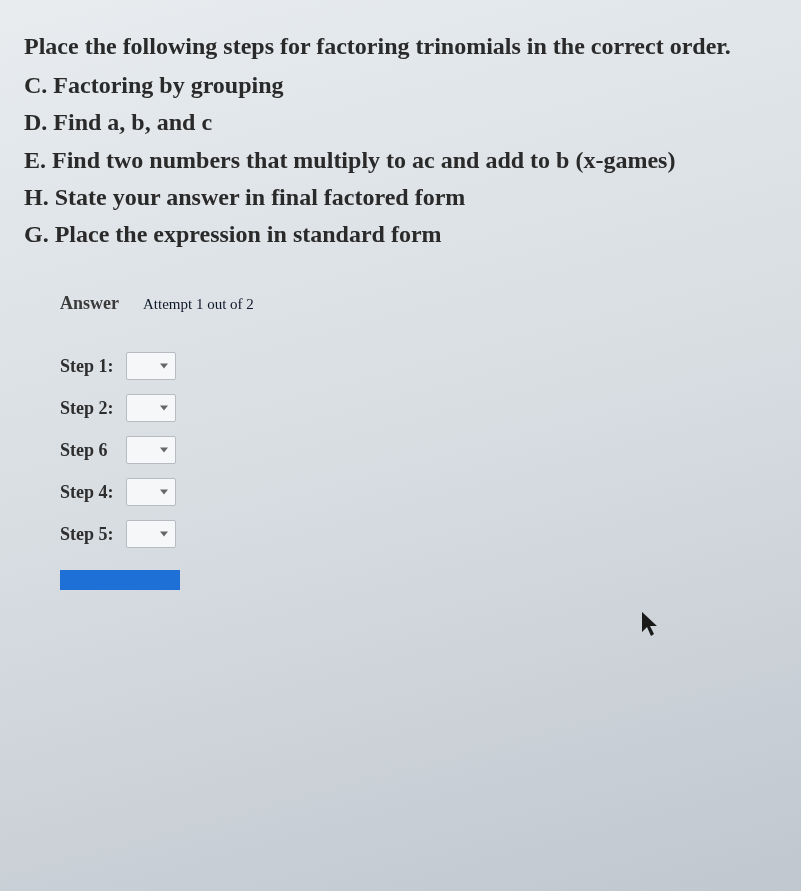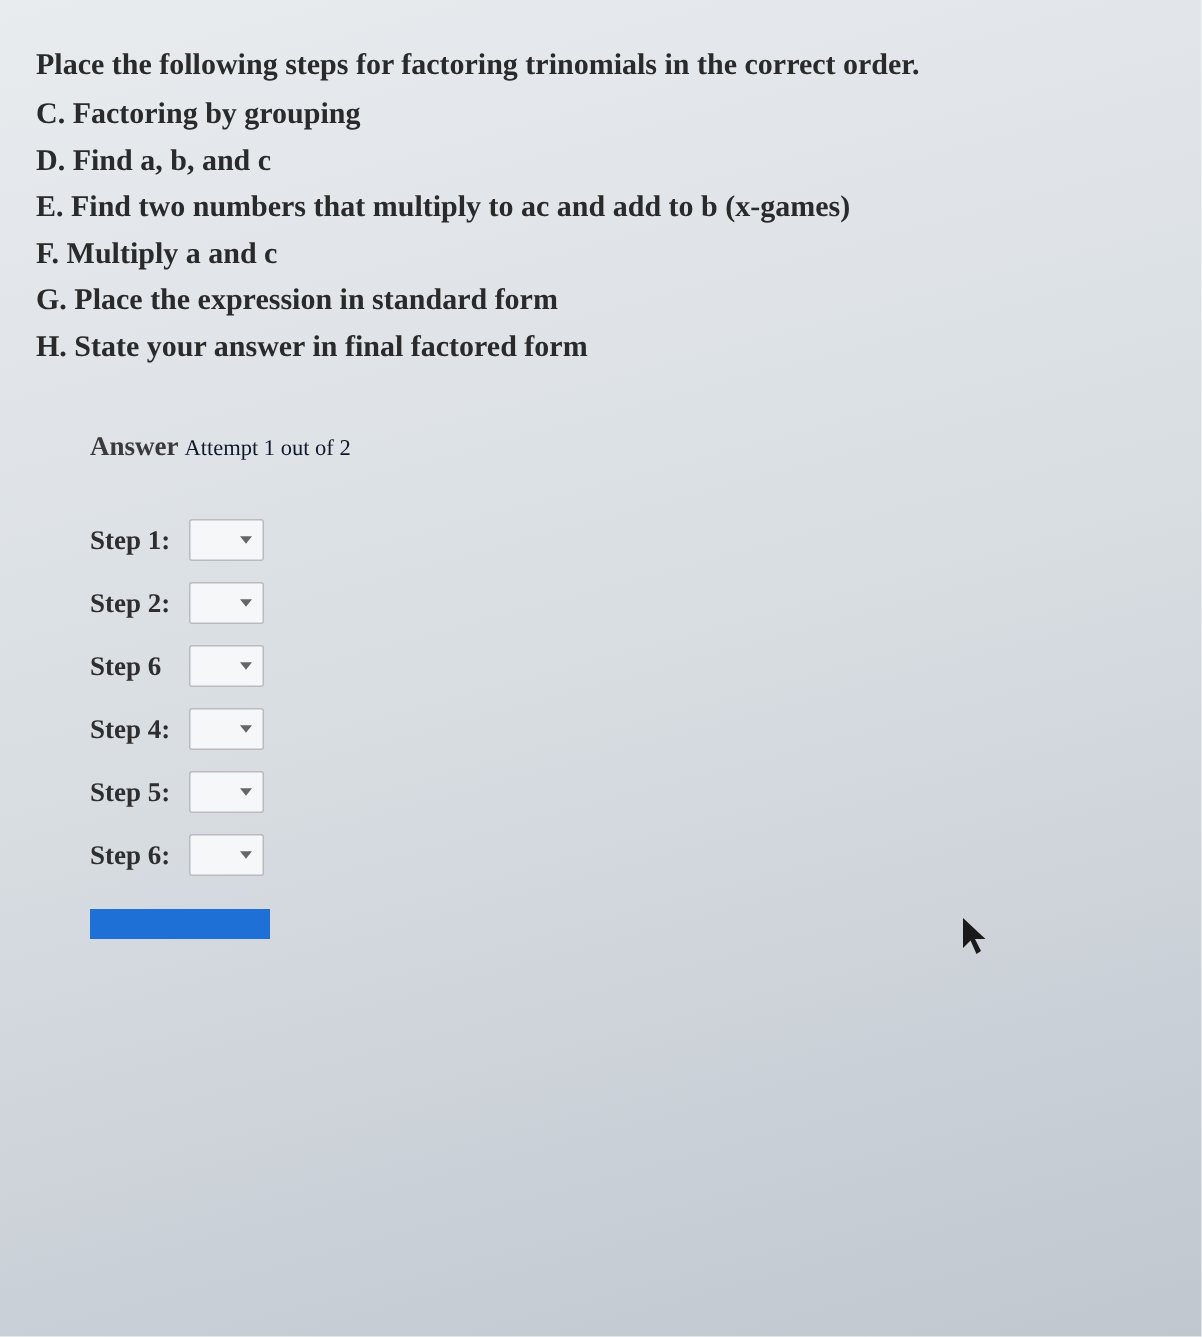--- a/index.html
+++ b/index.html
@@ -7,39 +7,39 @@
     width: 801px;
     height: 891px;
     background: linear-gradient(165deg, #e8ecef 0%, #d8dde2 50%, #c0c7cf 100%);
     font-family: Georgia, 'Times New Roman', serif;
     color: #1a1a1a;
     padding: 28px 24px 0 24px;
     position: relative;
     overflow: hidden;
   }
   .question-block {
-    font-size: 20px;
+    font-size: 24px;
     line-height: 1.55;
     font-weight: 600;
     color: #2a2a2a;
   }
   .question-prompt {
     margin-bottom: 2px;
   }
   .option-line {
     display: block;
   }
   .answer-section {
     margin-top: 40px;
     padding-left: 36px;
   }
   .answer-header {
     display: flex;
     align-items: baseline;
-    gap: 4px;
+    gap: 24px;
     margin-bottom: 38px;
   }
   .answer-label {
     font-weight: 700;
     font-size: 18px;
     color: #3a3a3a;
   }
   .attempt-text {
     font-size: 15px;
     color: #0f172a;
@@ -106,23 +106,22 @@
   }
 </style>
 </head>
 <body>
 
 <div class="question-block">
   <div class="question-prompt">Place the following steps for factoring trinomials in the correct order.</div>
   <div class="option-line">C. Factoring by grouping</div>
   <div class="option-line">D. Find a, b, and c</div>
   <div class="option-line">E. Find two numbers that multiply to ac and add to b (x-games)</div>
-  <div class="option-line">F. Multiply a and c</div>
+  <div class="option-line">H. State your answer in final factored form</div>
   <div class="option-line">G. Place the expression in standard form</div>
-  <div class="option-line">H. State your answer in final factored form</div>
 </div>
 
 <div class="answer-section">
   <div class="answer-header">
     <span class="answer-label">Answer</span>
     <span class="attempt-text">Attempt 1 out of 2</span>
   </div>
 
   <div class="steps-wrap">
 
@@ -154,26 +153,20 @@
       </span>
     </div>
 
     <div class="step-row">
       <span class="step-label">Step 5:</span>
       <span class="select-wrap">
         <select class="step-select"></select>
       </span>
     </div>
 
-    <div class="step-row">
-      <span class="step-label">Step 6:</span>
-      <span class="select-wrap">
-        <select class="step-select"></select>
-      </span>
-    </div>
 
 
 
   </div>
 </div>
 
 <div class="submit-bar"></div>
 
 <svg class="cursor" viewBox="0 0 20 28">
   <path d="M2 2 L2 22 L7 17 L11 26 L14 24 L10 16 L17 16 Z" fill="#1a1a1a"></path>

